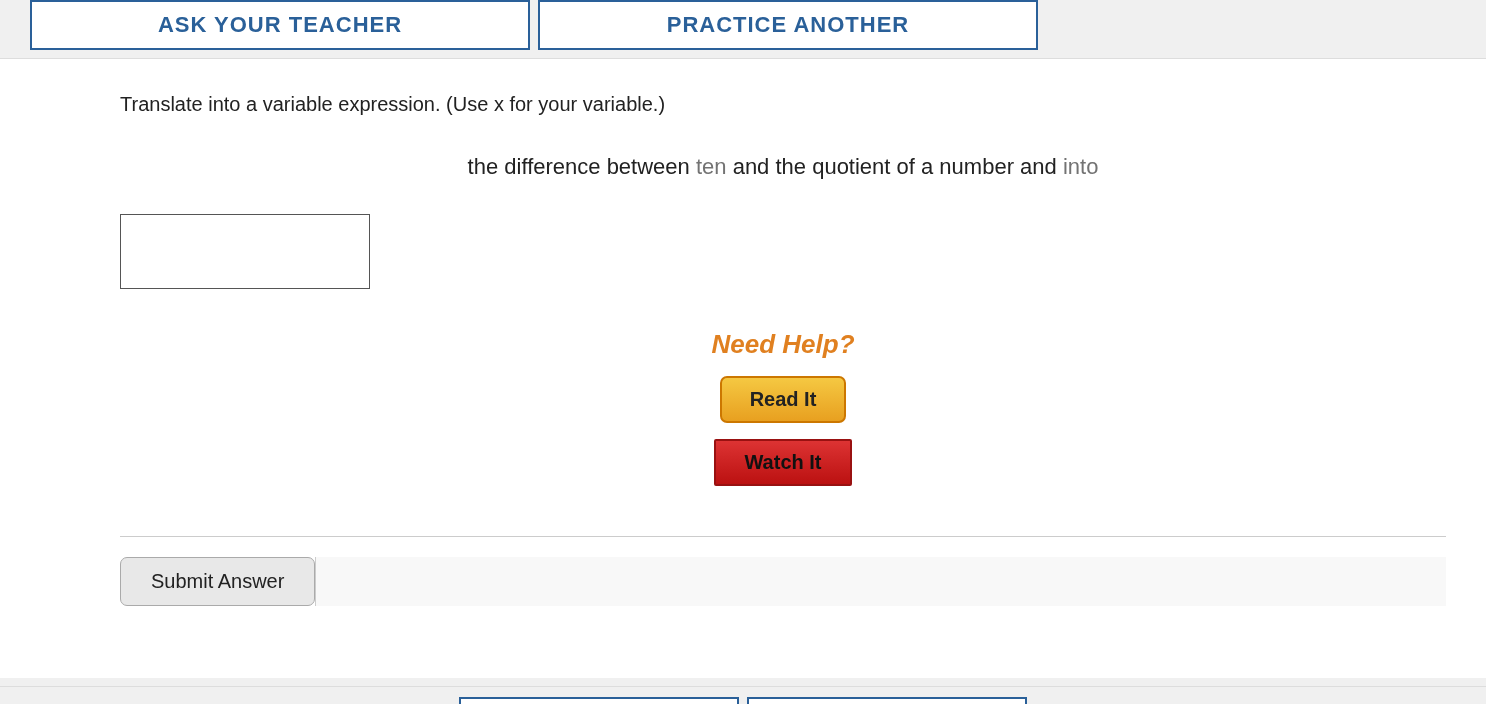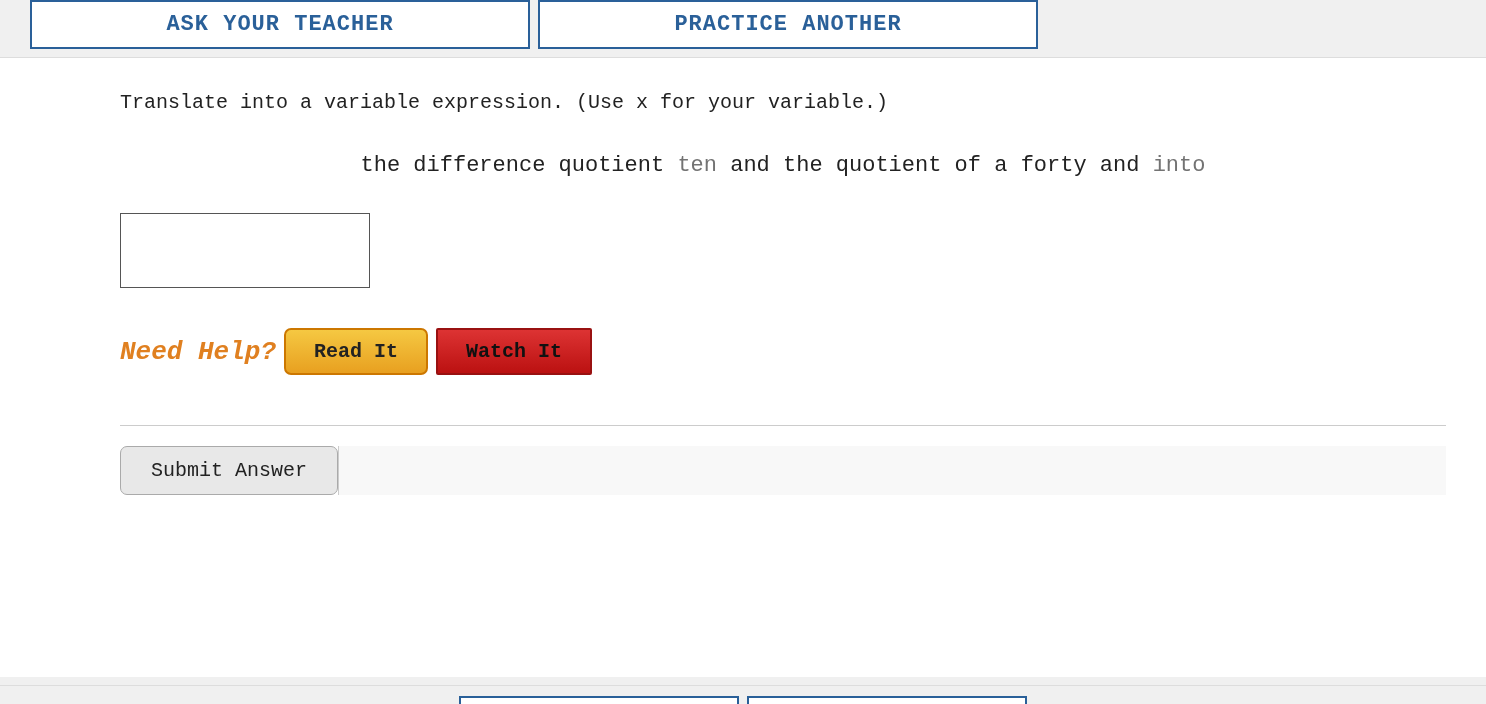--- a/index.html
+++ b/index.html
@@ -1,19 +1,18 @@
 <!DOCTYPE html>
 <html><head>
   <meta charset="utf-8">
   <style>
     * {
       margin: 0;
       padding: 0;
       box-sizing: border-box;
-      font-family: Liberation Mono, monospace;
     }
 
     body {
       font-family: Arial, sans-serif;
       background-color: #f0f0f0;
       width: 1486px;
       min-height: 704px;
       overflow: hidden;
     }
 
@@ -74,22 +73,23 @@
       width: 250px;
       height: 75px;
       display: block;
       margin-bottom: 40px;
       background: white;
     }
 
     .need-help-section {
       display: flex;
       align-items: center;
-      gap: 8px;
+      gap: 16px;
       margin-bottom: 50px;
+      flex-direction: column;
     }
 
     .need-help-label {
       font-size: 26px;
       font-weight: bold;
       color: #e08020;
       font-style: italic;
     }
 
     .read-it-btn {
@@ -164,21 +164,21 @@
 <div class="top-buttons-bar">
   <button class="top-btn">ASK YOUR TEACHER</button>
   <button class="top-btn">PRACTICE ANOTHER</button>
 </div>
 
 <div class="main-content-area">
 
   <p class="question-instruction">Translate into a variable expression. (Use x for your variable.)</p>
 
   <p class="question-text">
-    <span>the difference quotient </span><span class="highlight-orange">ten</span><span> and the quotient of a forty and </span><span class="highlight-orange">into</span>
+    <span>the difference between </span><span class="highlight-orange">ten</span><span> and the quotient of a number and </span><span class="highlight-orange">into</span>
   </p>
 
   <input type="text" class="answer-input-box" style="">
 
   <div class="need-help-section">
     <span class="need-help-label">Need Help?</span>
     <button class="read-it-btn">Read It</button>
     <button class="watch-it-btn">Watch It</button>
   </div>
 

